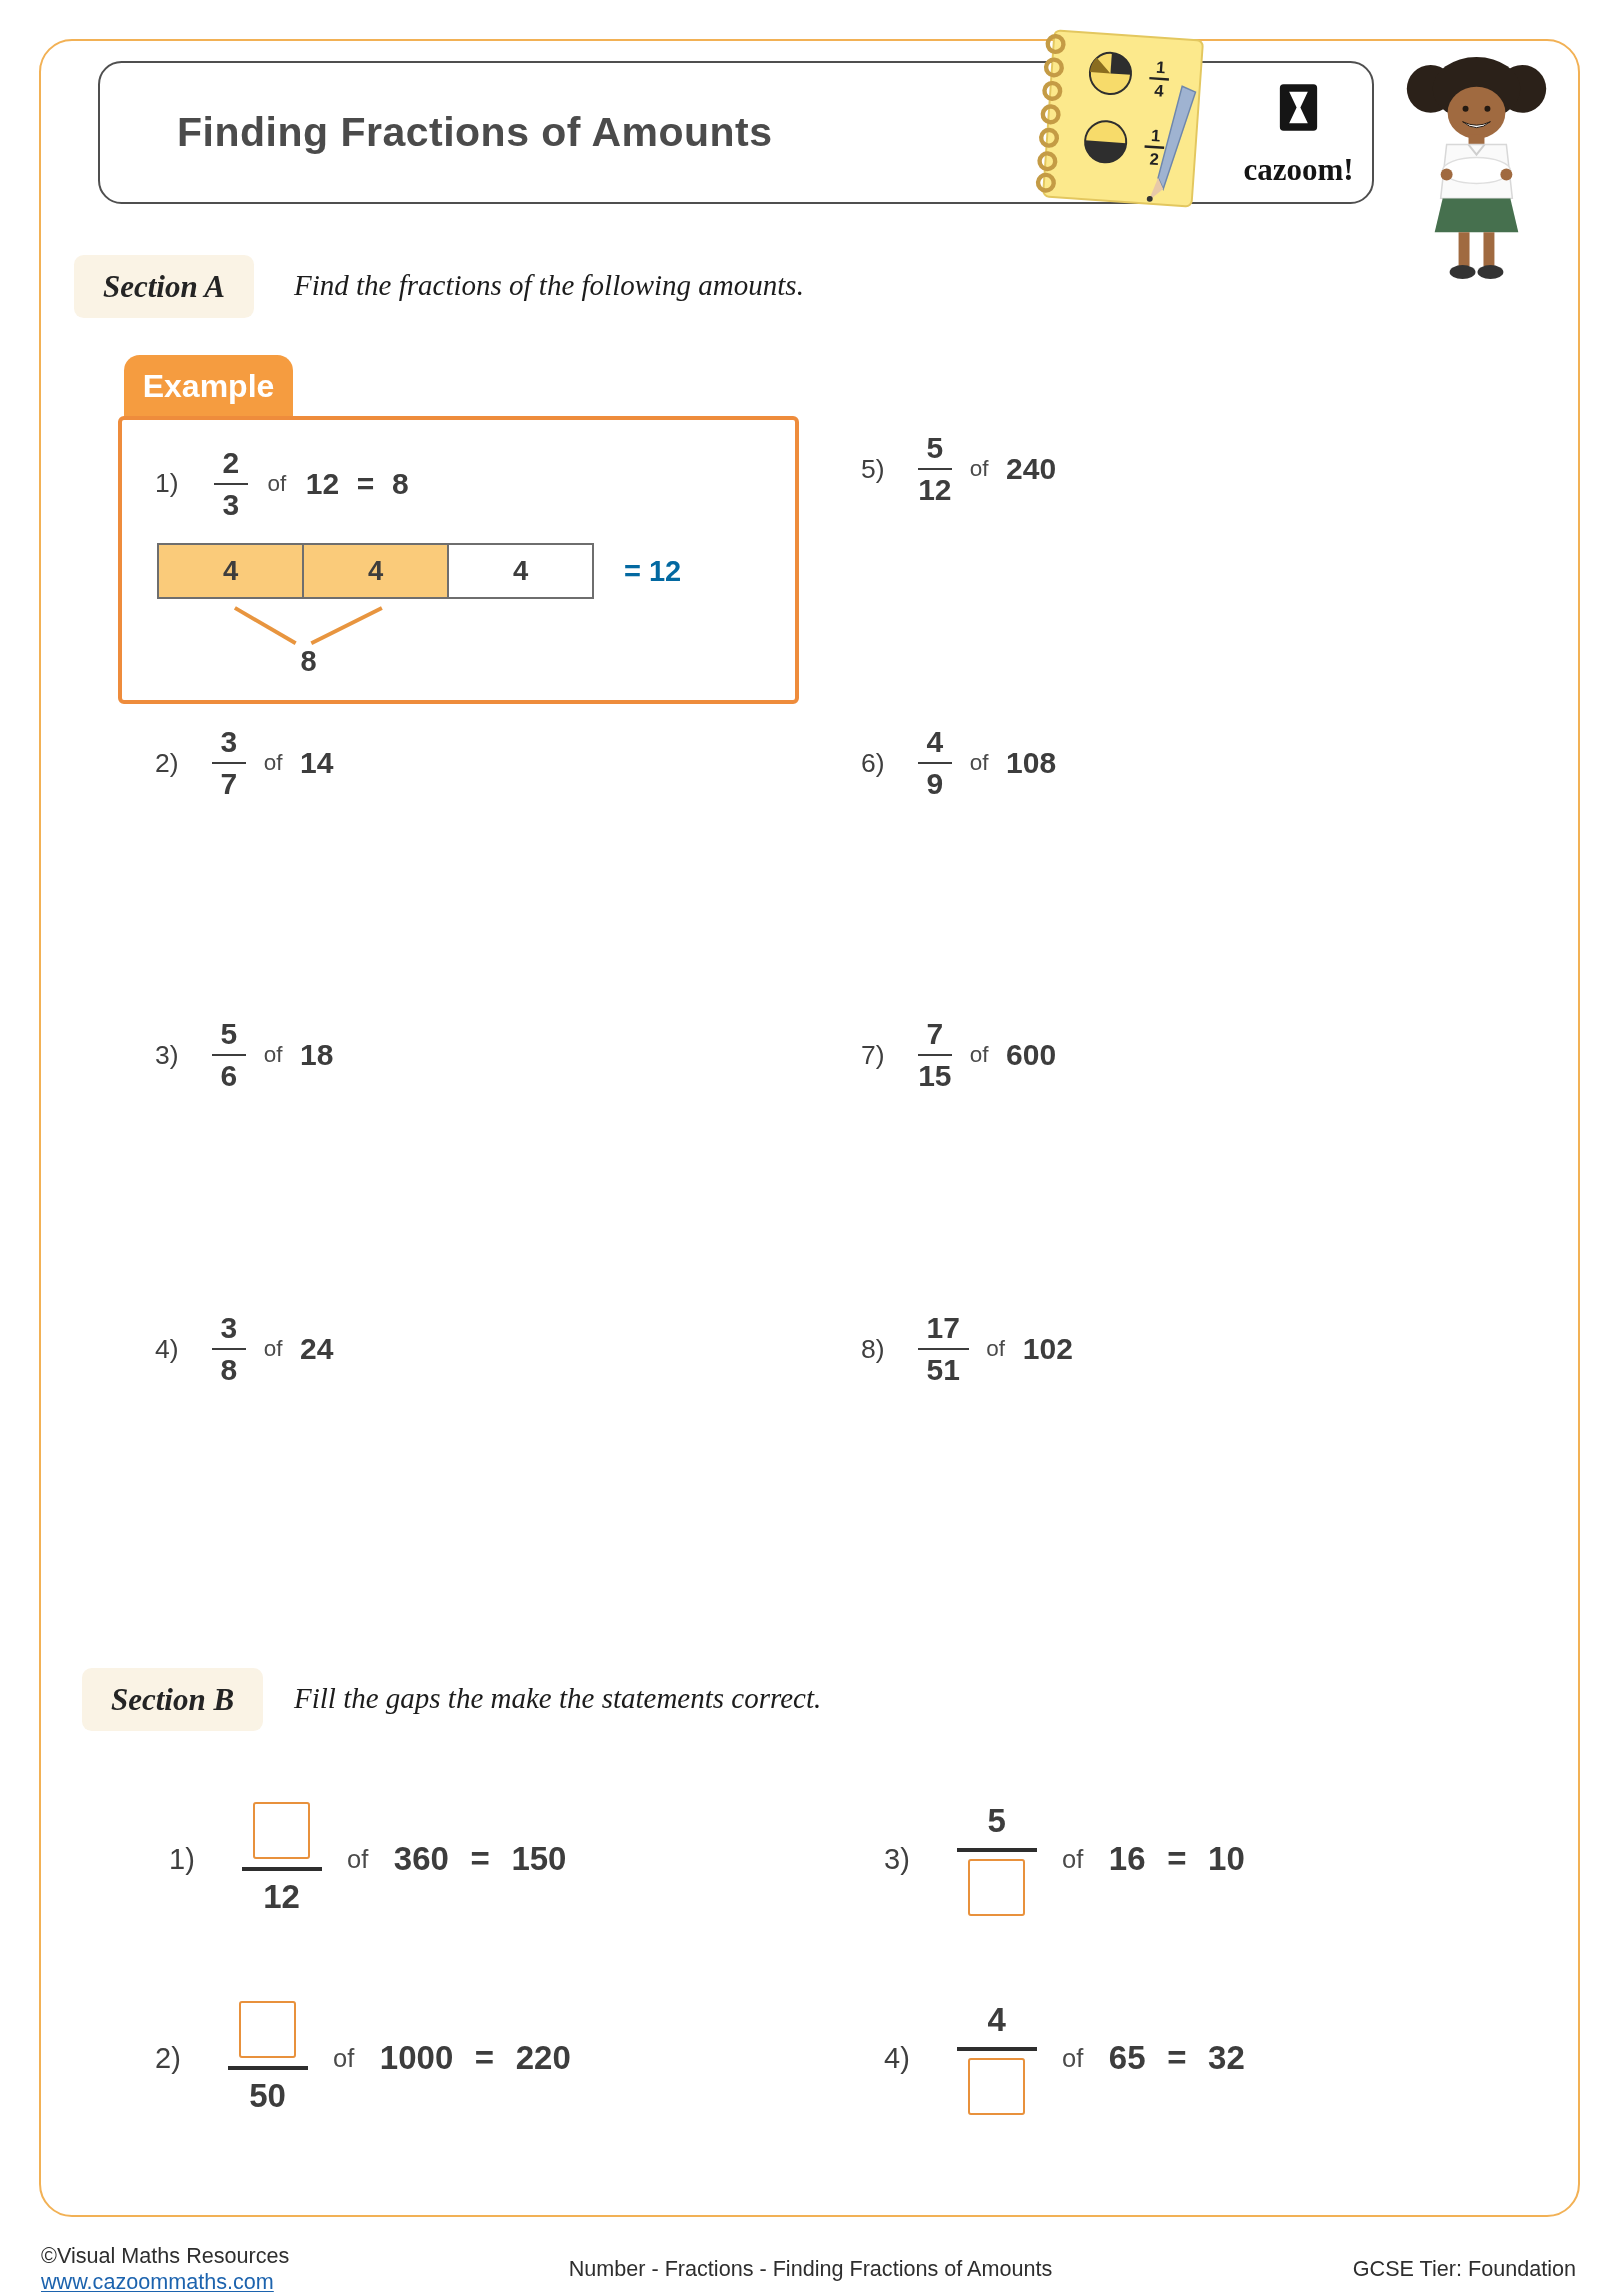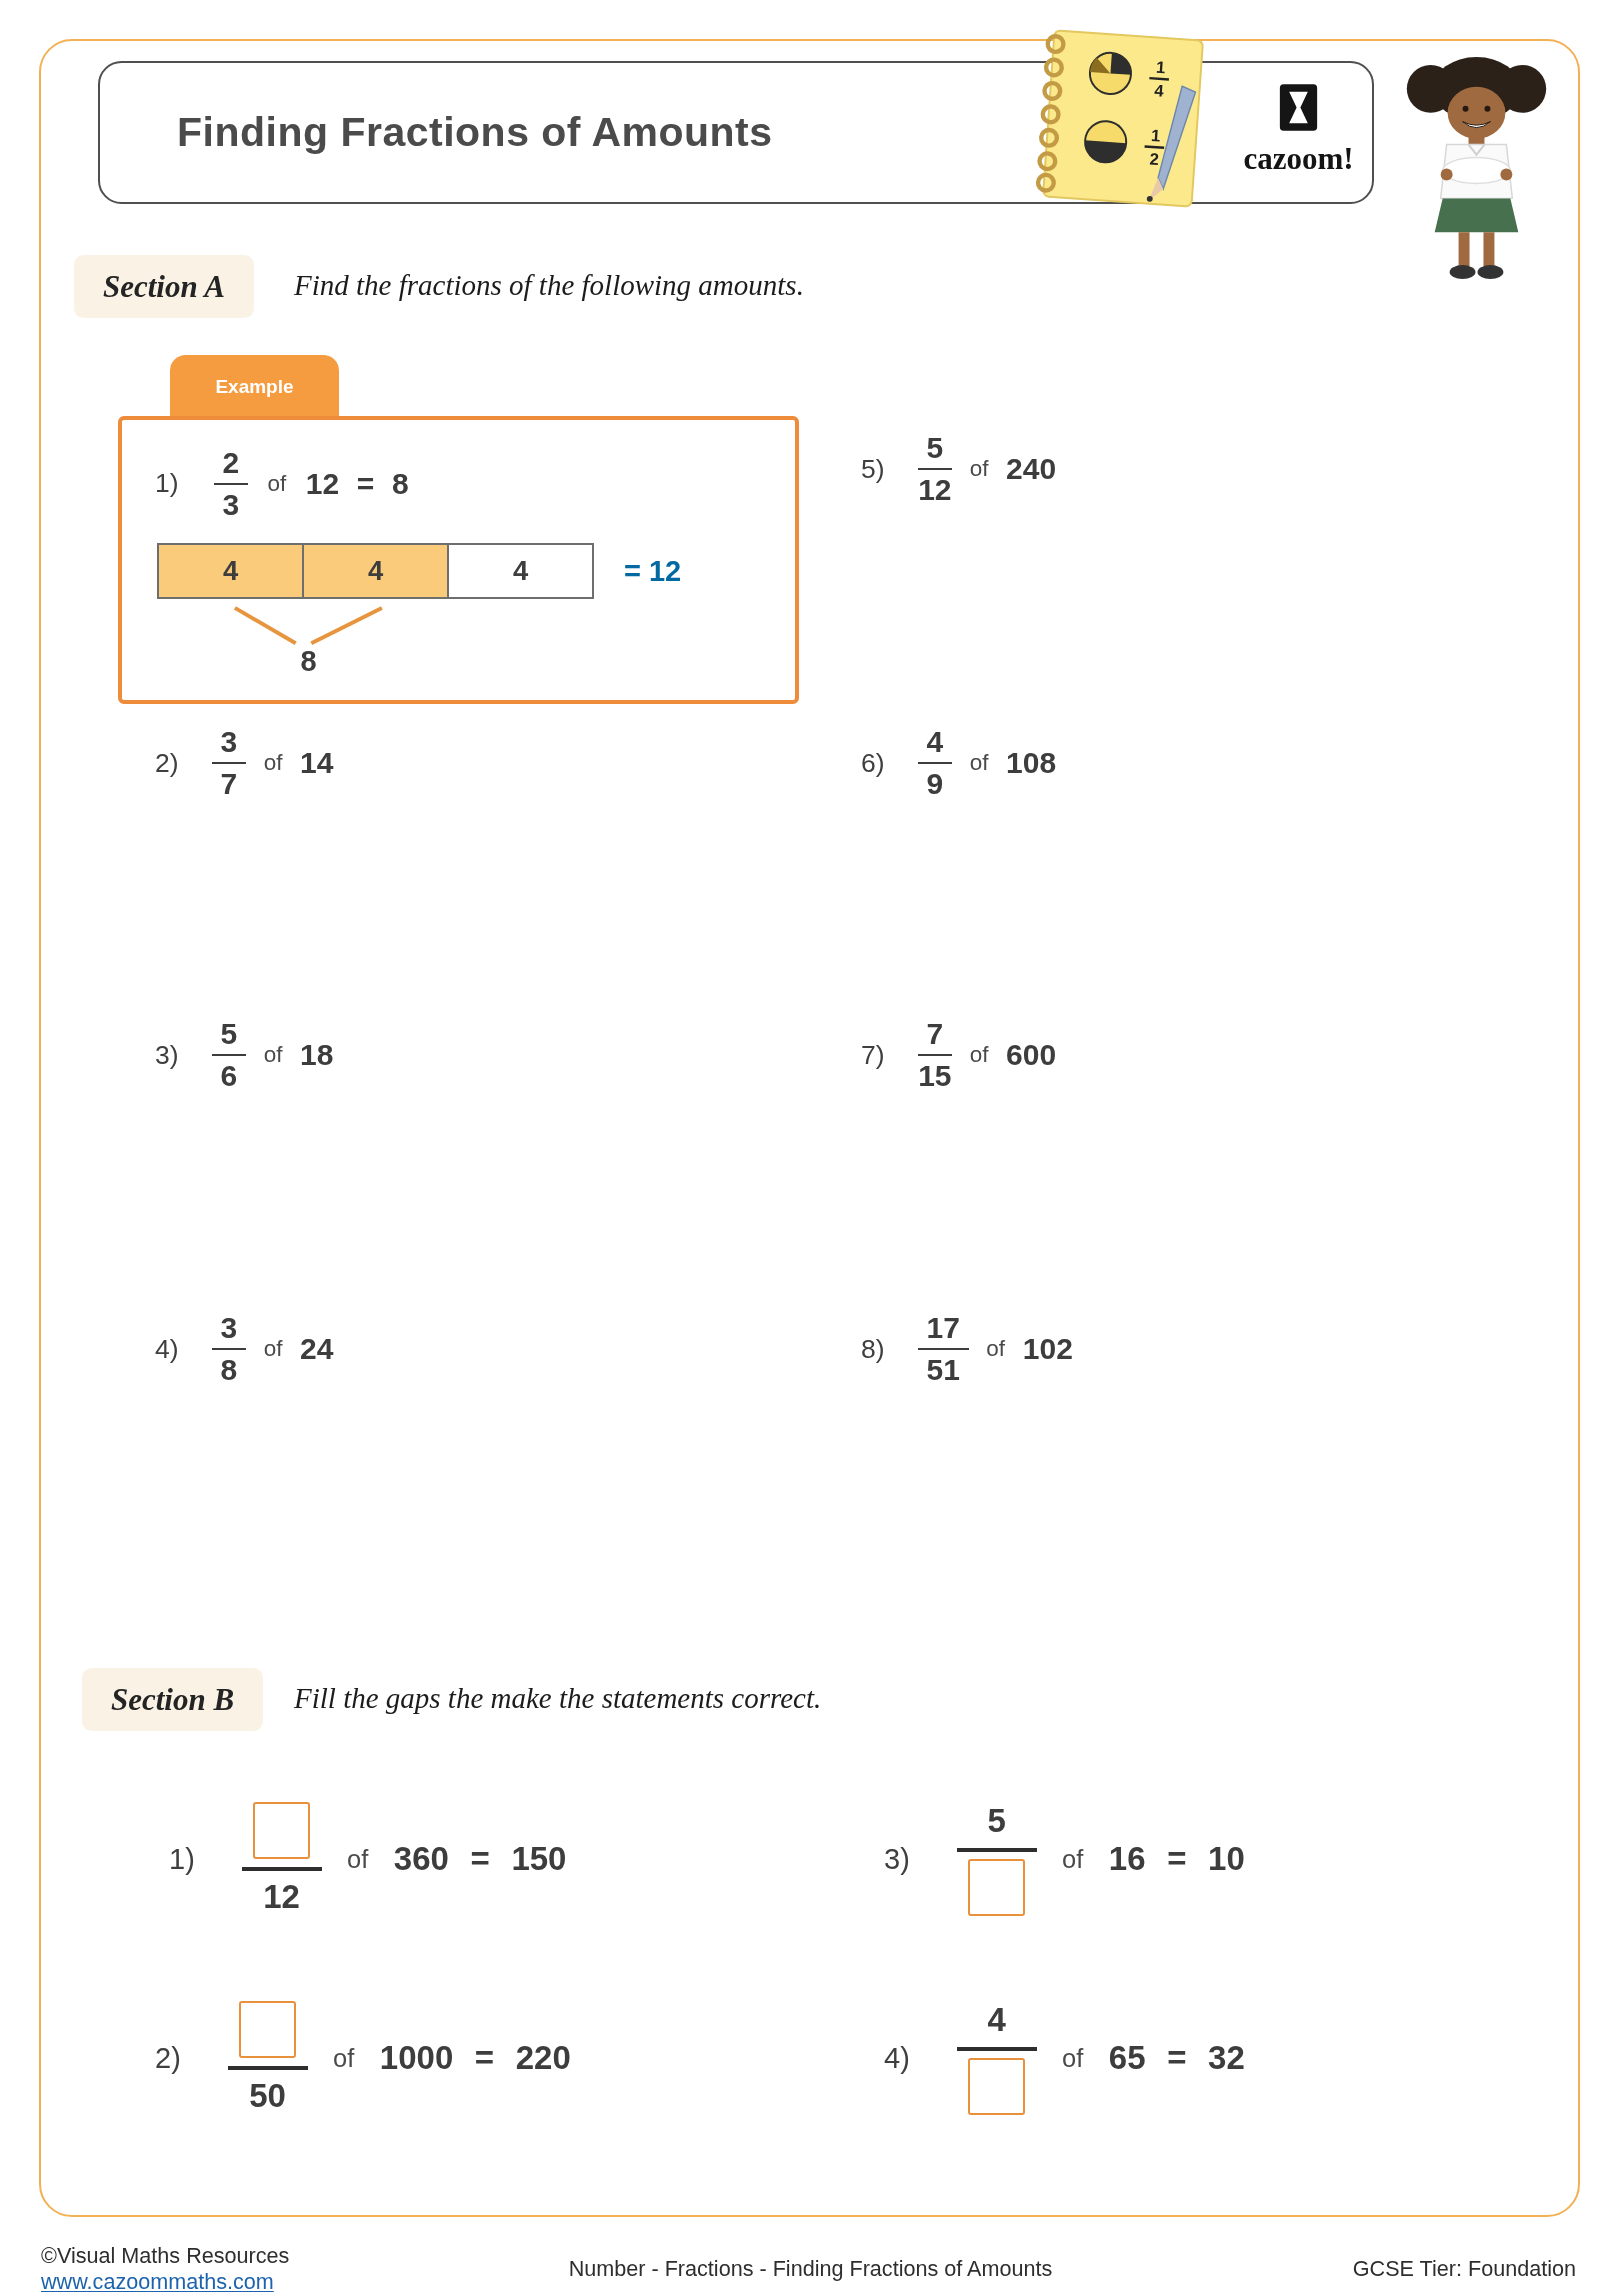--- a/index.html
+++ b/index.html
@@ -11,36 +11,36 @@
                  border:2.9px solid #F2B155; border-radius:33px; background:#fff; }
 
   
   .header-box { position:absolute; left:98px; top:61px; width:1276px; height:143px;
                 border:2.9px solid #4f4f4f; border-radius:23.5px; background:#fff;
                 display:flex; align-items:center; padding-left:77px; }
   .page-title { font-size:41px; font-weight:bold; color:#4b4b4b; letter-spacing:0.5px; }
   .notepad { position:absolute; left:1019px; top:27.4px; width:196px; height:186px; }
   .cazoom { position:absolute; left:1215px; top:82px; width:167px; text-align:center; }
   .cazoom-text { font-family:"Liberation Serif", serif; font-weight:bold; font-size:31px;
-                 color:#141414; margin-top:4px; }
+                 color:#141414; margin-top:15px; }
   .girl { position:absolute; left:1394px; top:49px; width:165px; height:239px; }
 
   
   .section-label { position:absolute; height:63px; padding:0 29px; background:#FAF3E5;
                    border-radius:9.8px; display:flex; align-items:center;
                    font-family:"Liberation Serif", serif; font-style:italic; font-weight:bold;
                    font-size:31px; color:#242424; }
   .section-instruction { position:absolute; font-family:"Liberation Serif", serif;
                          font-style:italic; font-size:29px; color:#1c1c1c; }
 
   
   .example-tab { position:absolute; left:124px; top:355px; width:169px; height:63px;
                  background:#F59C40; border-radius:15.7px 15.7px 0 0; display:flex;
                  align-items:center; justify-content:center; color:#fff;
-                 font-weight:bold; font-size:19px;margin-left:46px; }
+                 font-weight:bold; font-size:32px; }
   .example-box { position:absolute; left:118px; top:416px; width:681px; height:288px;
                  border:4.9px solid #EE8C3C; border-radius:5.9px; background:#fff; }
   .ex-line { position:absolute; left:33px; top:25.5px; display:flex; align-items:center; gap:17.6px; }
   .bar-row { position:absolute; left:35px; top:123px; display:flex; align-items:center; }
   .bar-cell { width:147px; height:56px; border:2px solid #6e6e6e; margin-left:-2px;
               display:flex; align-items:center; justify-content:center;
               font-size:27.4px; font-weight:bold; color:#3d3d3d; background:#fff; }
   .bar-cell:first-child { margin-left:0; }
   .bar-cell.filled { background:#FACB7A; }
   .bar-total { margin-left:30px; font-size:29px; font-weight:bold; color:#0369a1; }

